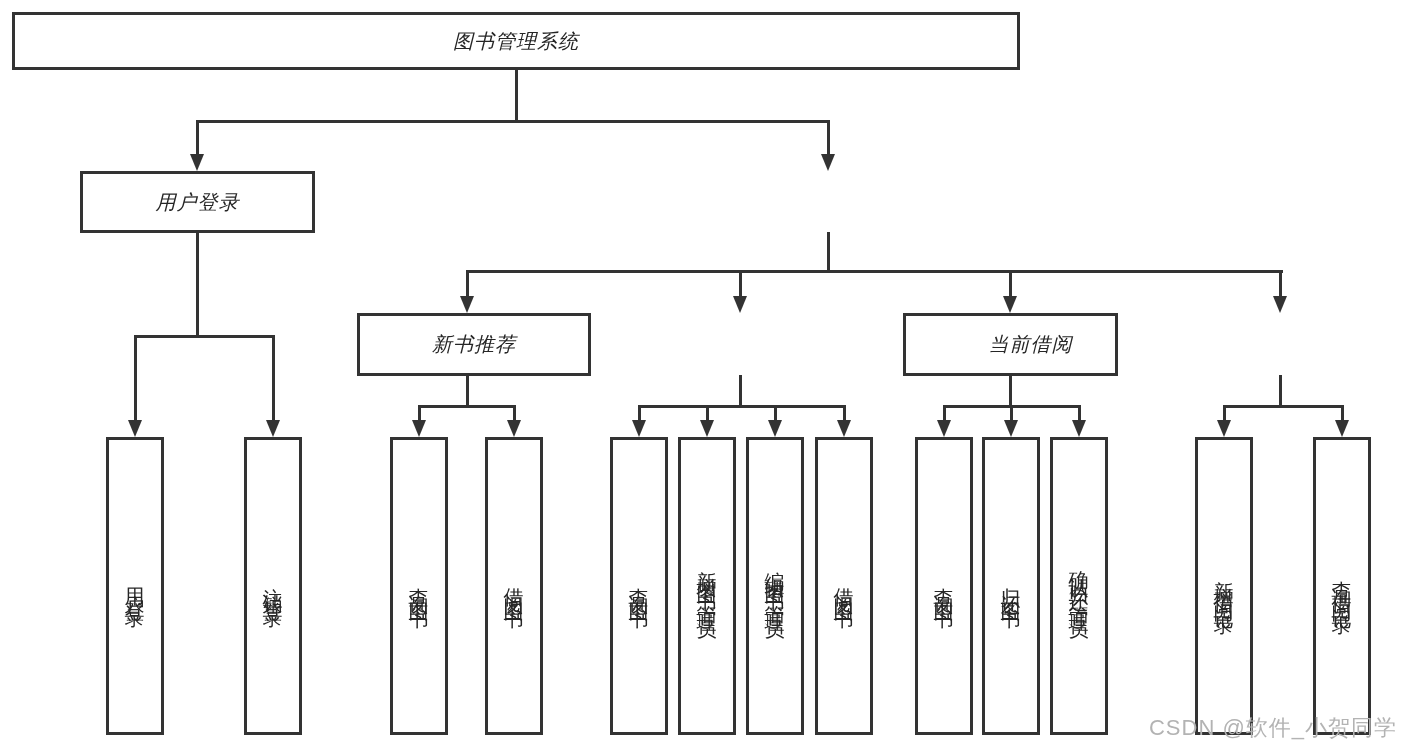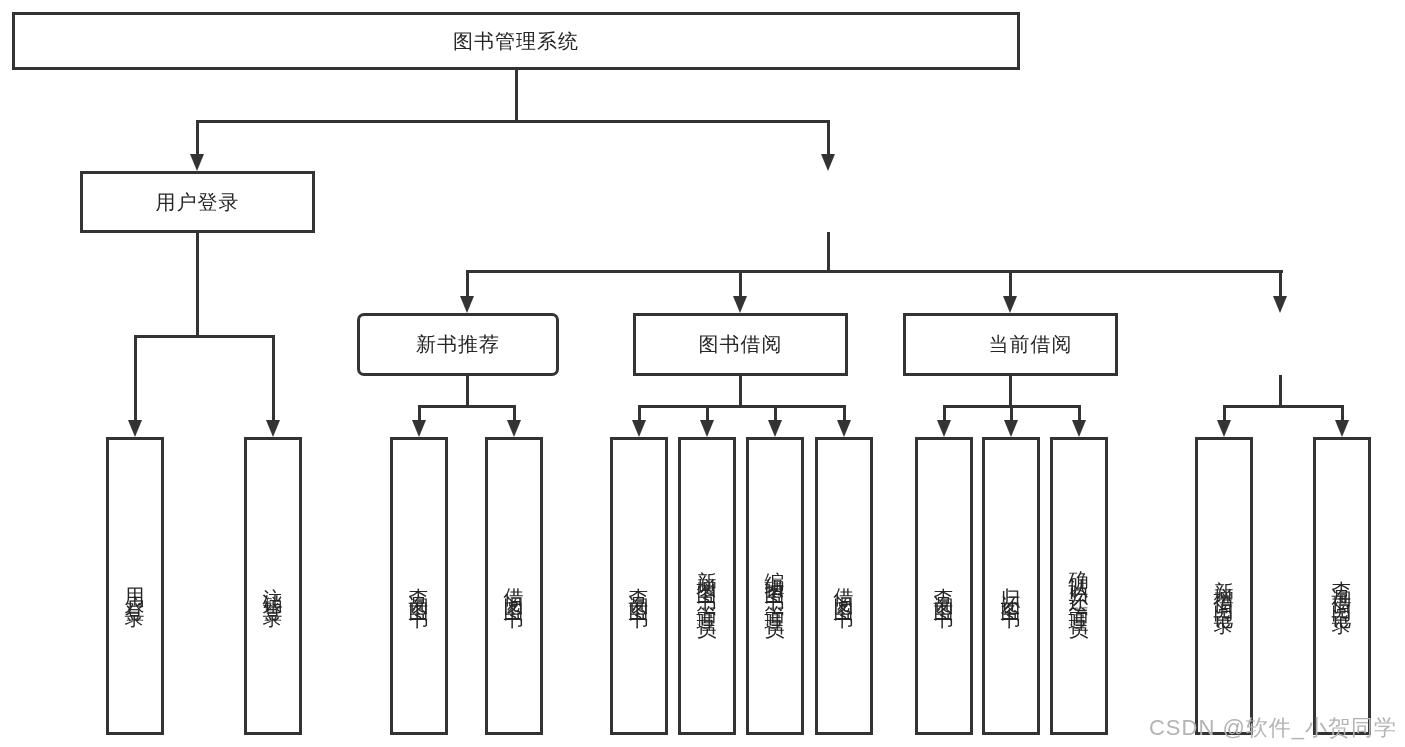--- a/index.html
+++ b/index.html
@@ -25,20 +25,21 @@
     position: absolute;
     box-sizing: border-box;
     border: 3px solid var(--border);
     background: var(--background);
     display: flex;
     align-items: center;
     justify-content: center;
     font-size: 20px;
     color: var(--text);
     letter-spacing: 1px;
+    font-style: italic;
   }
   .vbox {
     position: absolute;
     box-sizing: border-box;
     width: 58px;
     height: 298px;
     top: 437px;
     border: 3px solid var(--border);
     background: var(--background);
     display: flex;
@@ -75,22 +76,21 @@
 </style>
 </head>
 <body>
 
 <div class="stage">
 
   <div class="hbox" style="left:12px; top:12px; width:1008px; height:58px;">图书管理系统</div>
 
   <div class="hbox" style="left:80px; top:171px; width:235px; height:62px;">用户登录</div>
 
-  <div class="hbox" style="left:357px; top:313px; width:202px; height:63px;border-radius:7px;">新书推荐</div>
-  <div class="hbox" style="left:633px; top:313px; width:215px; height:63px;">图书借阅</div>
+  <div class="hbox" style="left:357px; top:313px; width:234px; height:63px;">新书推荐</div>
   <div class="hbox" style="left:903px; top:313px; width:215px; height:63px;padding-left:40px;">当前借阅</div>
 
   <div class="vbox" style="left:106px;">
     <span>用户登录</span>
     </div>
   <div class="vbox" style="left:244px;">
     <span>注销登录</span>
     </div>
 
   <div class="vbox" style="left:390px;">

